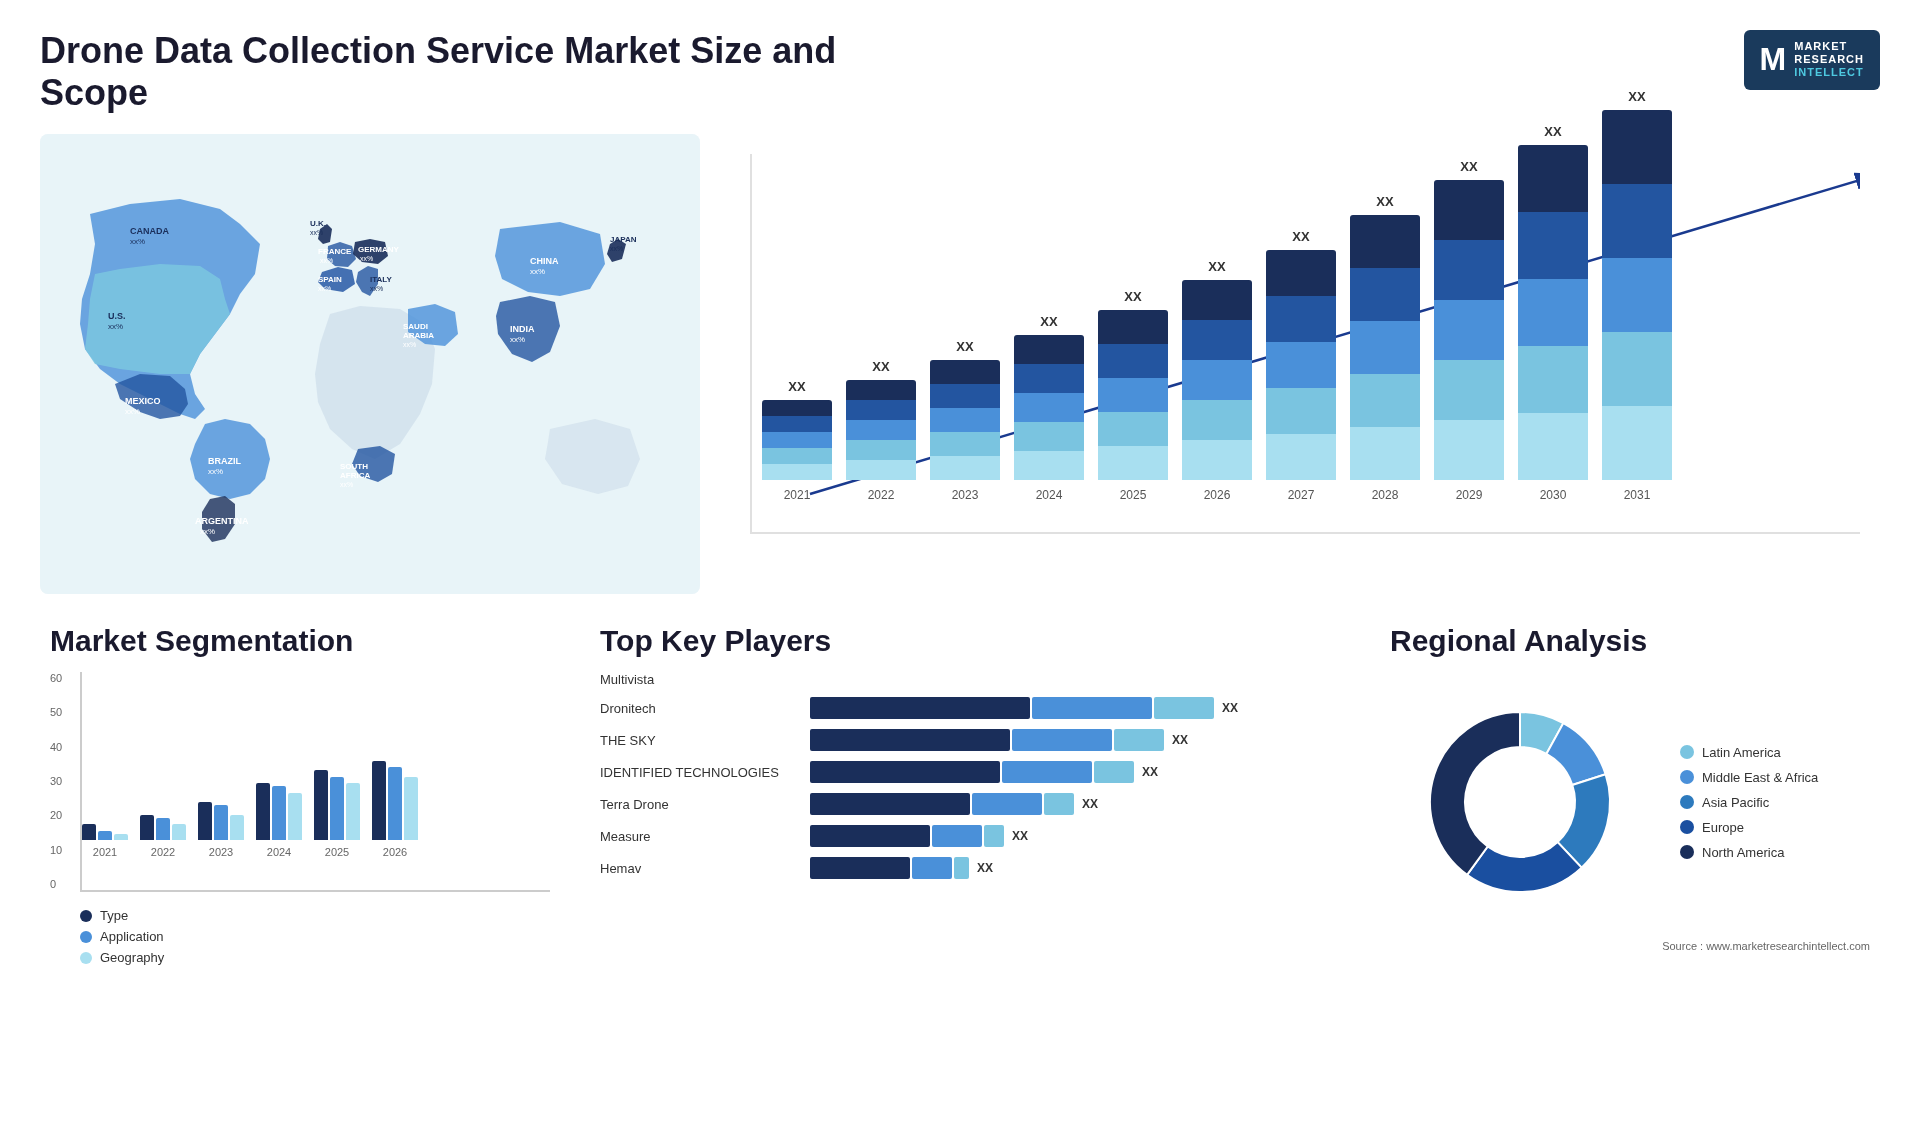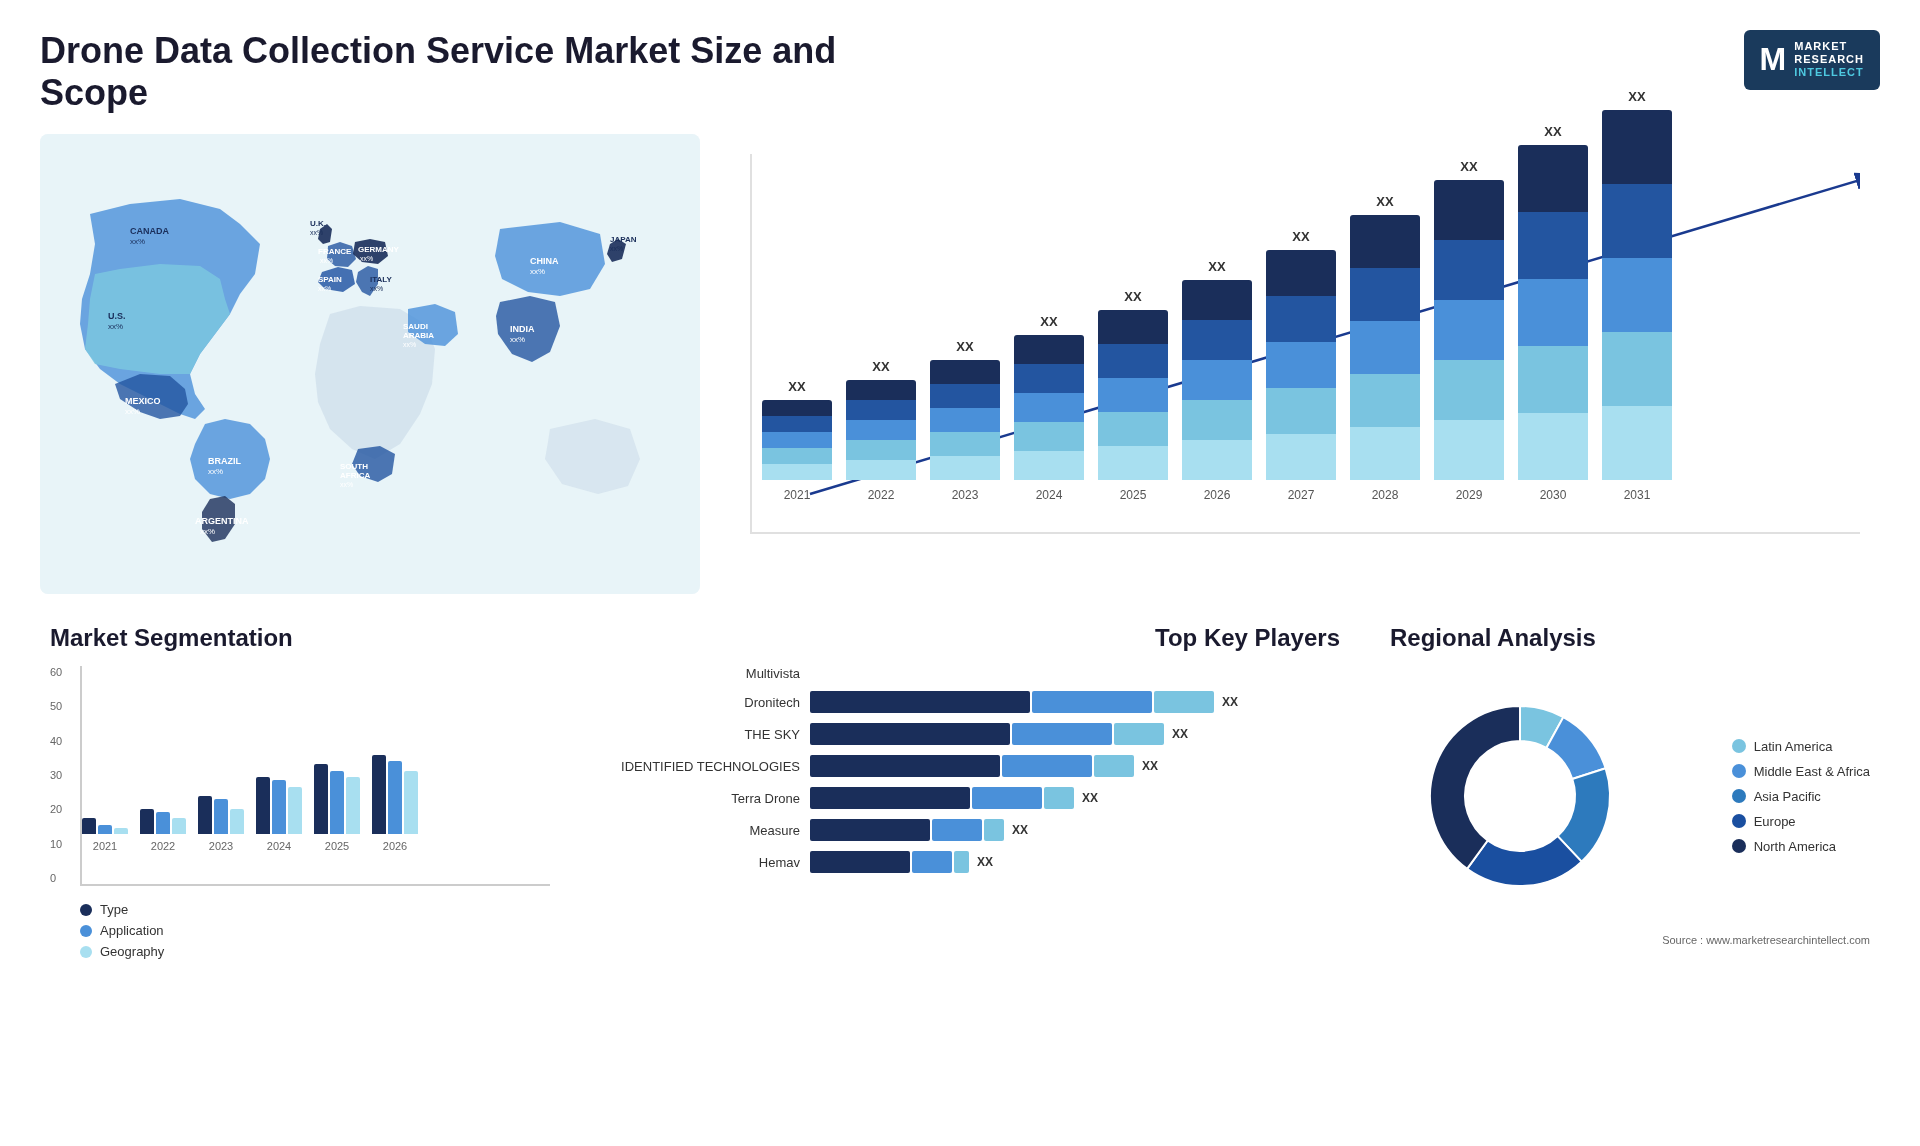--- a/index.html
+++ b/index.html
@@ -90,21 +90,21 @@
       display: grid;
       grid-template-columns: 520px 1fr 500px;
       gap: 30px;
     }
 
     
     .seg-section {
       padding: 10px;
     }
     .section-title {
-      font-size: 24px;
+      font-size: 30px;
       font-weight: 700;
       color: #1a1a2e;
       margin-bottom: 14px;
     }
 
     
     .seg-chart {
       display: flex;
       gap: 12px;
       align-items: flex-end;
@@ -162,21 +162,20 @@
     .legend-dot {
       width: 12px;
       height: 12px;
       border-radius: 50%;
       flex-shrink: 0;
     }
 
     
     .players-section {
       padding: 10px;
-      text-align: right;
     }
     .players-list {
       display: flex;
       flex-direction: column;
       gap: 10px;
     }
     .player-row {
       display: flex;
       align-items: center;
       gap: 10px;
@@ -204,23 +203,22 @@
       margin-left: 6px;
     }
 
     
     .regional-section {
       padding: 10px;
     }
     .donut-container {
       display: flex;
       align-items: center;
-      gap: 40px;
+      gap: 30px;
       margin-top: 10px;
-      justify-content: space-between;
     }
     .regional-legend {
       display: flex;
       flex-direction: column;
       gap: 10px;
     }
     .region-item {
       display: flex;
       align-items: center;
       gap: 8px;

